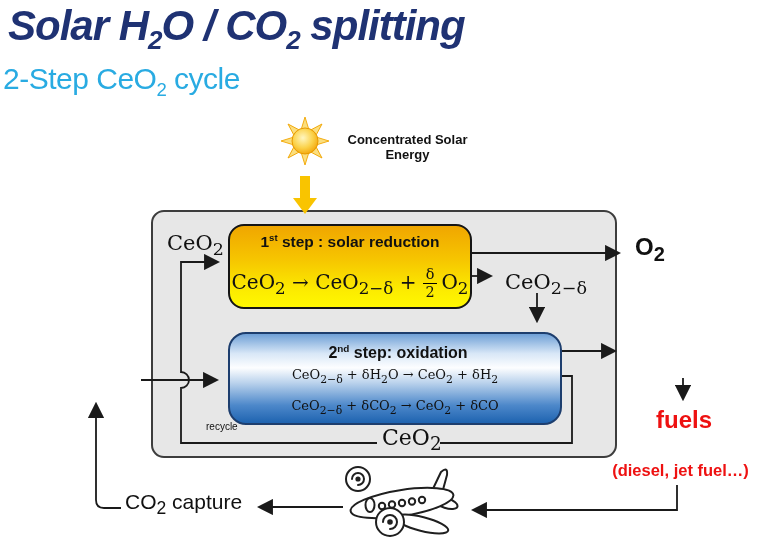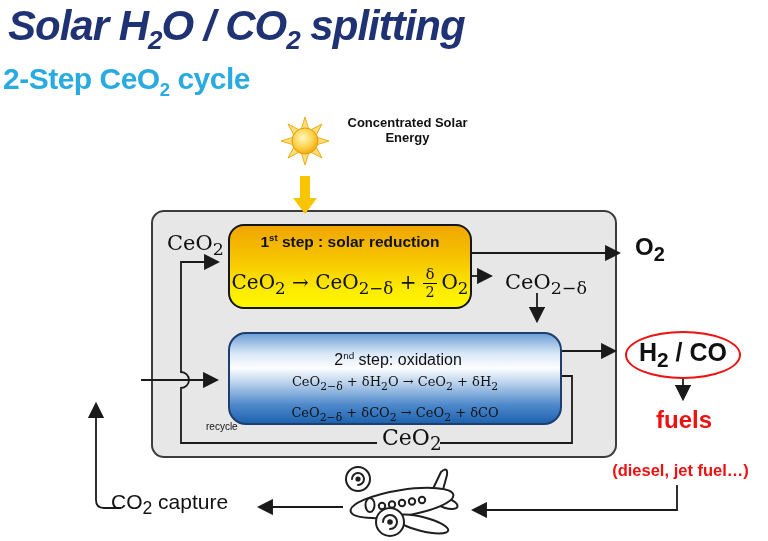--- a/index.html
+++ b/index.html
@@ -4,32 +4,32 @@
 <style>
   :root{
     --title-navy:#1F3273; --subtitle-blue:#29ABE2; --red:#EE1111; --line:#1a1a1a;
     --container-gray:#E7E7E7;
   }
   html,body{margin:0;padding:0;background:#fff;}
   body{width:768px;height:541px;overflow:hidden;font-family:"Liberation Sans",sans-serif;color:#111;}
   .stage{position:relative;width:768px;height:541px;background:#fff;}
   .abs{position:absolute;}
   h1.title{margin:0;font-size:42px;font-weight:bold;letter-spacing:-1px;color:var(--title-navy);}
-  h2.subtitle{margin:0;font-size:30px;font-weight:bold;letter-spacing:-0.5px;color:var(--subtitle-blue);}
+  h2.subtitle{margin:0;font-size:30px;font-weight:normal;letter-spacing:-0.5px;color:var(--subtitle-blue);}
   .title sub,.subtitle sub{font-size:62%;}
   .serif{font-family:"DejaVu Serif","Liberation Serif",serif;}
   .solar-label{font-size:13px;font-weight:bold;line-height:15px;text-align:center;color:#111;}
   .reactor{background:var(--container-gray);border:2px solid #3d3d3d;border-radius:13px;}
   .box1{background:linear-gradient(180deg,#F0A600 0%,#F6C400 40%,#FCEC00 80%,#FFF800 100%);
         border:2px solid #151515;border-radius:16px;text-align:center;}
   .box1 .step-title{font-size:15.5px;font-weight:bold;padding-top:6px;}
   .box1 .eq{font-size:20px;line-height:1.1;margin-top:16px;}
   .box2{background:linear-gradient(180deg,#6FA0D6 0%,#D8E7F7 22%,#FDFEFF 38%,#BAD2EC 55%,#4D88CA 80%,#1E63B0 100%);
         border:2.5px solid #1D3E6E;border-radius:18px;text-align:center;}
-  .box2 .step-title{font-size:16px;font-weight:normal;padding-top:16px;margin-left:6px;}
+  .box2 .step-title{font-size:16px;font-weight:bold;padding-top:9px;margin-left:6px;}
   .box2 .eq{font-size:13px;line-height:26px;}
   .step-title sup{font-size:62%;}
   .frac{display:inline-block;text-align:center;vertical-align:-0.5em;line-height:1;font-size:0.72em;}
   .frac .num{display:block;border-bottom:1.6px solid #000;padding:0 3px 1px;}
   .frac .den{display:block;padding-top:1px;}
   .lbl-serif{font-size:21px;}
   .lbl-bold{font-weight:bold;}
   .oval{border:2.5px solid var(--red);border-radius:50%;display:flex;align-items:center;justify-content:center;}
   .red{color:var(--red);}
   .lf{font-size:24px;font-weight:bold;line-height:25px;text-align:center;}
@@ -60,21 +60,21 @@
         <polygon points="26,2 22,15 30,15" transform="rotate(135 26 26)"></polygon>
         <polygon points="26,2 22,15 30,15" transform="rotate(180 26 26)"></polygon>
         <polygon points="26,2 22,15 30,15" transform="rotate(225 26 26)"></polygon>
         <polygon points="26,2 22,15 30,15" transform="rotate(270 26 26)"></polygon>
         <polygon points="26,2 22,15 30,15" transform="rotate(315 26 26)"></polygon>
       </g>
       <circle cx="26" cy="26" r="13" fill="url(#sunG)" stroke="#E89A00" stroke-width="1"></circle>
     </svg>
   </div>
 
-  <div class="abs solar-label" style="left:340px;top:115px;width:135px;">
+  <div class="abs solar-label" style="left:340px;top:132px;width:135px;">
     <div>Concentrated Solar</div>
     <div>Energy</div>
   </div>
 
   <div class="abs reactor" style="left:151px;top:210px;width:462px;height:244px;"></div>
 
   <svg class="abs" style="left:0;top:0;" width="768" height="541" viewBox="0 0 768 541">
     <defs>
       <marker id="ah" viewBox="0 0 10 10" refX="8" refY="5" markerWidth="9" markerHeight="9" orient="auto">
         <path d="M0,0 L10,5 L0,10 z" fill="#1a1a1a"></path>
@@ -118,34 +118,31 @@
     <div class="eq serif"><span>CeO</span><sub>2−δ</sub><span> + δCO</span><sub>2</sub><span> → CeO</span><sub>2</sub><span> + δCO</span></div>
   </div>
 
   <div class="abs serif lbl-serif" style="left:167px;top:231px;"><span>CeO</span><sub>2</sub></div>
 
   <div class="abs lbl-bold" style="left:635px;top:233px;font-size:24px;"><span>O</span><sub>2</sub></div>
 
   <div class="abs serif lbl-serif" style="left:505px;top:258px;margin-top:12px;"><span>CeO</span><sub>2−δ</sub></div>
 
 
-  <div class="abs oval" style="left:625px;top:331px;width:112px;height:44px;">
-    <div class="lbl-bold" style="font-size:25px;"><span>H</span><sub>2</sub><span> / CO</span></div>
-  </div>
 
   <div class="abs red lf" style="left:628px;top:407px;width:112px;">
     <div>fuels</div>
   </div>
   <div class="abs red lf-note" style="left:593px;top:461px;width:175px;">(diesel, jet fuel…)</div>
 
   <div class="abs" style="left:206px;top:421px;font-size:10px;">recycle</div>
 
   <div class="abs serif" style="left:382px;top:425px;font-size:22px;"><span>CeO</span><sub>2</sub></div>
 
-  <div class="abs" style="left:111px;top:490px;font-size:21px;text-align:center;"><span>CO</span><sub>2</sub><span> capture</span></div>
+  <div class="abs" style="left:125px;top:490px;font-size:21px;text-align:center;"><span>CO</span><sub>2</sub><span> capture</span></div>
 
   <div class="abs" style="left:330px;top:461px;width:140px;height:80px;">
     <svg width="140" height="80" viewBox="0 0 140 80">
       <g stroke="#1f1f1f" stroke-width="2" fill="#fff" stroke-linejoin="round" stroke-linecap="round">
         <path d="M 100 34 L 111 11 Q 118 5 117 14 L 111 36 Z"></path>
         <ellipse cx="116" cy="42" rx="12" ry="5" transform="rotate(18 116 42)"></ellipse>
         <ellipse cx="72" cy="42" rx="52" ry="13" transform="rotate(-9 72 42)"></ellipse>
         <ellipse cx="40" cy="44" rx="4.5" ry="7"></ellipse>
         <ellipse cx="92" cy="63" rx="27" ry="7" transform="rotate(14 92 63)"></ellipse>
         <circle cx="52" cy="45" r="3.2"></circle>

